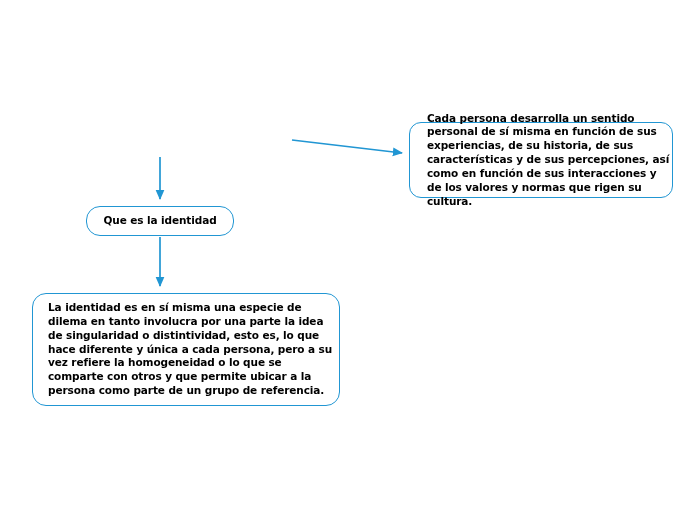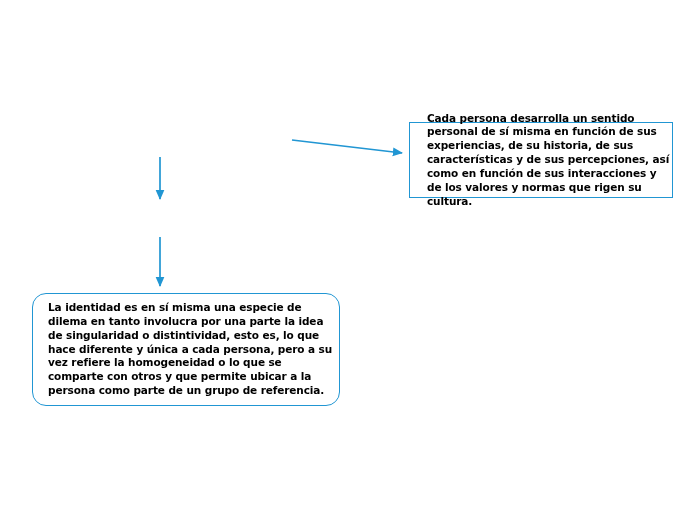--- a/index.html
+++ b/index.html
@@ -53,21 +53,21 @@
     height: 39px;
     border-radius: 12px;
     padding: 0 0 0 18px;
   }
   
   #node-right {
     left: 409px;
     top: 122px;
     width: 264px;
     height: 76px;
-    border-radius: 0;
+    border-radius: 12px;
     padding: 0 0 0 17px;
   }
   
   #node-question {
     left: 86px;
     top: 206px;
     width: 148px;
     height: 30px;
     border-radius: 14px;
     padding: 0;
@@ -101,18 +101,21 @@
     <path d="M160,157 L160,199" fill="none" stroke="#2196d3" stroke-width="1.7" marker-end="url(#arrow)"></path>
 
     <path d="M160,237 L160,286" fill="none" stroke="#2196d3" stroke-width="1.7" marker-end="url(#arrow)"></path>
   </svg>
 
 
   <div class="node" id="node-right">
     <span class="txt">Cada persona desarrolla un sentido personal de sí misma en función de sus experiencias, de su historia, de sus características y de sus percepciones, así como en función de sus interacciones y de los valores y normas que rigen su cultura.</span>
   </div>
 
+  <div class="node" id="node-question">
+    <span class="txt">Que es la identidad</span>
+  </div>
 
   <div class="node" id="node-bottom">
     <span class="txt">La identidad es en sí misma una especie de dilema en tanto involucra por una parte la idea de singularidad o distintividad, esto es, lo que hace diferente y única a cada persona, pero a su vez refiere la homogeneidad o lo que se comparte con otros y que permite ubicar a la persona como parte de un grupo de referencia.</span>
   </div>
 
 </div>
 
 </body></html>

